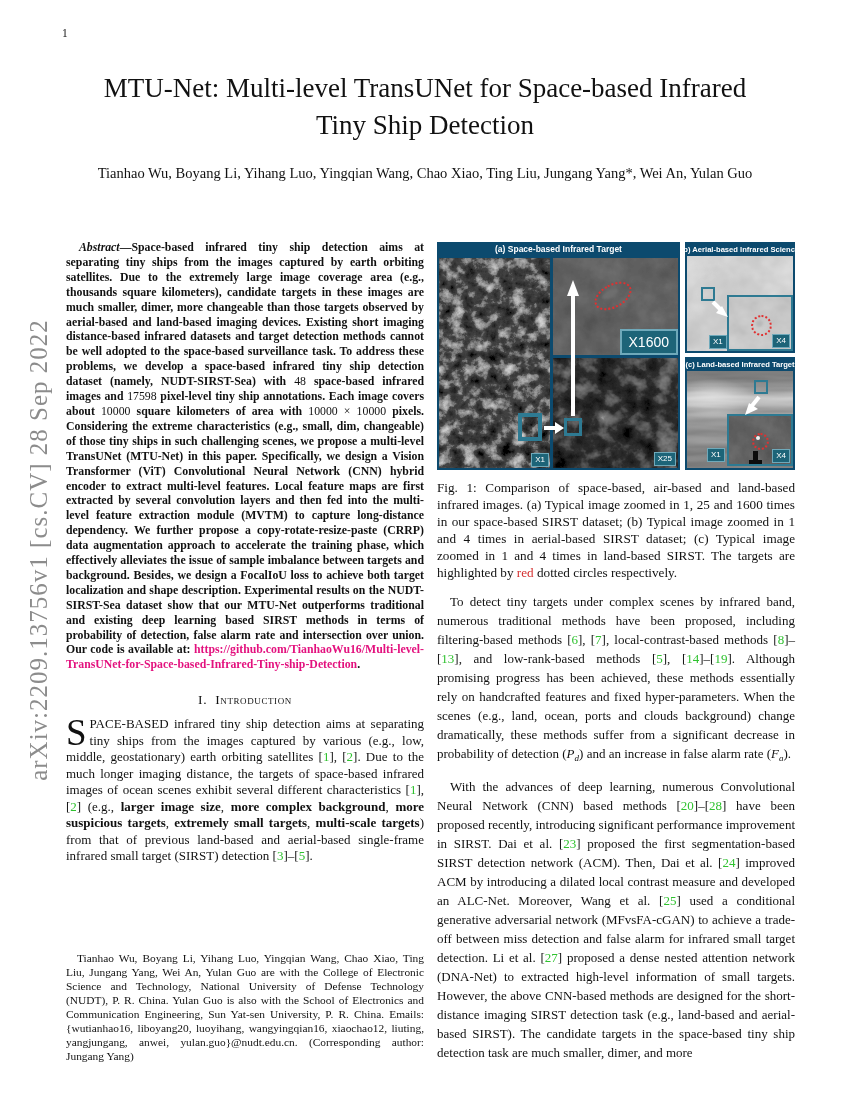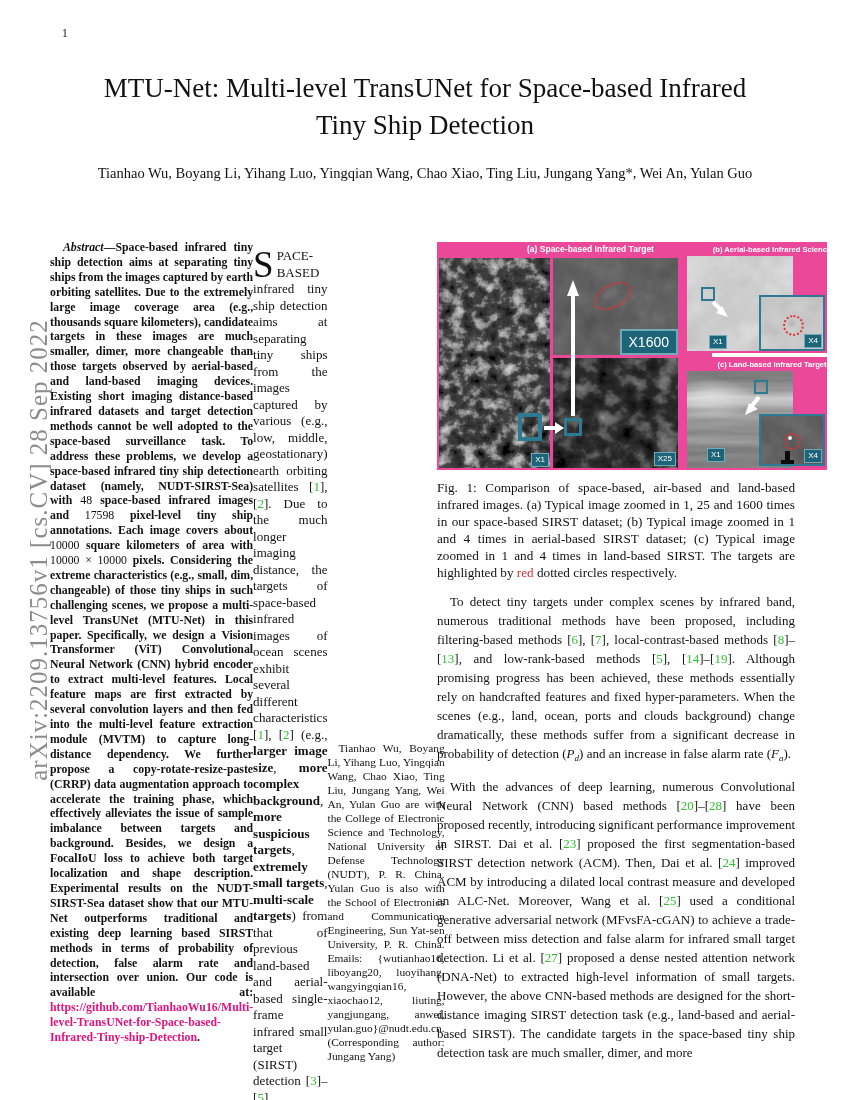--- a/index.html
+++ b/index.html
@@ -16,22 +16,22 @@
   .arxiv-banner{position:absolute;width:600px;height:36px;left:-257px;top:532px;
     transform:rotate(-90deg);text-align:center;font-size:25px;letter-spacing:1px;
     color:#8c8c8c;white-space:nowrap;}
 
   
   .paper-title{position:absolute;top:70px;left:95px;width:660px;text-align:center;
     font-size:27px;line-height:37px;}
   .authors{position:absolute;top:165px;left:40px;right:40px;text-align:center;font-size:14.5px;}
 
   
-  .col-left{position:absolute;top:240px;left:50px;width:358px;height:823px;
-    display:flex;flex-direction:row;}
+  .col-left{position:absolute;top:240px;left:66px;width:358px;height:823px;
+    display:flex;flex-direction:column;}
   .col-right{position:absolute;top:240px;left:437px;width:358px;}
 
   .abstract,.index-terms{font-size:11.8px;line-height:14.9px;font-weight:bold;
     text-align:justify;text-indent:13px;margin:0;}
   .index-terms{margin-top:8px;}
   .lead-i{font-style:italic;}
   .num{font-weight:normal;}
   .link{color:#e3117e;}
   .cite{color:#2fc22f;}
   .b{font-weight:bold;}
@@ -45,21 +45,21 @@
 
   .intro-para{margin:8px 0 0 0;font-size:13px;line-height:16.5px;text-align:justify;}
   .dropcap{float:left;font-size:37px;line-height:29px;padding:2px 3px 0 0;}
 
   .footnote{margin-top:auto;font-size:11.4px;line-height:14px;text-align:justify;}
   .footnote p{margin:0;text-indent:11px;}
 
   
   .fig{position:relative;width:358px;height:228px;margin-top:2px;
        font-family:"Liberation Sans",sans-serif;}
-  .panel{position:absolute;background:#ec4899;padding-left:32px;}
+  .panel{position:absolute;background:#0c4a6e;}
   .panel-a{left:0;top:0;width:243px;height:228px;}
   .panel-b{left:248px;top:0;width:110px;height:111px;}
   .panel-c{left:248px;top:115px;width:110px;height:113px;}
   .panel-head{height:14px;color:#fff;font-weight:bold;font-size:8.5px;
     display:flex;align-items:center;justify-content:center;white-space:nowrap;}
   .panel-b .panel-head,.panel-c .panel-head{font-size:7.6px;}
 
   .img{position:absolute;overflow:hidden;}
   .img-a1{left:2px;top:16px;width:111px;height:210px;background:#161616;}
   .img-a1600{left:116px;top:16px;width:125px;height:97px;background:#1c1c1c;}
@@ -178,20 +178,23 @@
     <span>1</span>
   </div>
 
   <div class="arxiv-banner">arXiv:2209.13756v1  [cs.CV]  28 Sep 2022</div>
 
   <div class="paper-title">MTU-Net: Multi-level TransUNet for Space-based Infrared Tiny Ship Detection</div>
   <div class="authors">Tianhao Wu, Boyang Li, Yihang Luo, Yingqian Wang, Chao Xiao, Ting Liu, Jungang Yang*, Wei An, Yulan Guo</div>
 
   <div class="col-left">
     <p class="abstract"><span class="lead-i">Abstract</span><span>—Space-based infrared tiny ship detection aims at separating tiny ships from the images captured by earth orbiting satellites. Due to the extremely large image coverage area (e.g., thousands square kilometers), candidate targets in these images are much smaller, dimer, more changeable than those targets observed by aerial-based and land-based imaging devices. Existing short imaging distance-based infrared datasets and target detection methods cannot be well adopted to the space-based surveillance task. To address these problems, we develop a space-based infrared tiny ship detection dataset (namely, NUDT-SIRST-Sea) with </span><span class="num">48</span><span> space-based infrared images and </span><span class="num">17598</span><span> pixel-level tiny ship annotations. Each image covers about </span><span class="num">10000</span><span> square kilometers of area with </span><span class="num">10000 × 10000</span><span> pixels. Considering the extreme characteristics (e.g., small, dim, changeable) of those tiny ships in such challenging scenes, we propose a multi-level TransUNet (MTU-Net) in this paper. Specifically, we design a Vision Transformer (ViT) Convolutional Neural Network (CNN) hybrid encoder to extract multi-level features. Local feature maps are first extracted by several convolution layers and then fed into the multi-level feature extraction module (MVTM) to capture long-distance dependency. We further propose a copy-rotate-resize-paste (CRRP) data augmentation approach to accelerate the training phase, which effectively alleviates the issue of sample imbalance between targets and background. Besides, we design a FocalIoU loss to achieve both target localization and shape description. Experimental results on the NUDT-SIRST-Sea dataset show that our MTU-Net outperforms traditional and existing deep learning based SIRST methods in terms of probability of detection, false alarm rate and intersection over union. Our code is available at: </span><span class="link">https://github.com/TianhaoWu16/Multi-level-TransUNet-for-Space-based-Infrared-Tiny-ship-Detection</span><span>.</span></p>
+    <div class="sec-heading">
+      <span class="sec-num">I.</span><span>Introduction</span>
+    </div>
     <p class="intro-para">
       <span class="dropcap">S</span><span><span>PACE-BASED infrared tiny ship detection aims at separating tiny ships from the images captured by various (e.g., low, middle, geostationary) earth orbiting satellites [</span><span class="cite">1</span><span>], [</span><span class="cite">2</span><span>]. Due to the much longer imaging distance, the targets of space-based infrared images of ocean scenes exhibit several different characteristics [</span><span class="cite">1</span><span>], [</span><span class="cite">2</span><span>] (e.g., </span><span class="b">larger image size</span><span>, </span><span class="b">more complex background</span><span>, </span><span class="b">more suspicious targets</span><span>, </span><span class="b">extremely small targets</span><span>, </span><span class="b">multi-scale targets</span><span>) from that of previous land-based and aerial-based single-frame infrared small target (SIRST) detection [</span><span class="cite">3</span><span>]–[</span><span class="cite">5</span><span>].</span></span>
     </p>
     <div class="footnote">
       <p>Tianhao Wu, Boyang Li, Yihang Luo, Yingqian Wang, Chao Xiao, Ting Liu, Jungang Yang, Wei An, Yulan Guo are with the College of Electronic Science and Technology, National University of Defense Technology (NUDT), P. R. China. Yulan Guo is also with the School of Electronics and Communication Engineering, Sun Yat-sen University, P. R. China. Emails: {wutianhao16, liboyang20, luoyihang, wangyingqian16, xiaochao12, liuting, yangjungang, anwei, yulan.guo}@nudt.edu.cn. (Corresponding author: Jungang Yang)</p>
     </div>
   </div>
 
   <div class="col-right">
 

